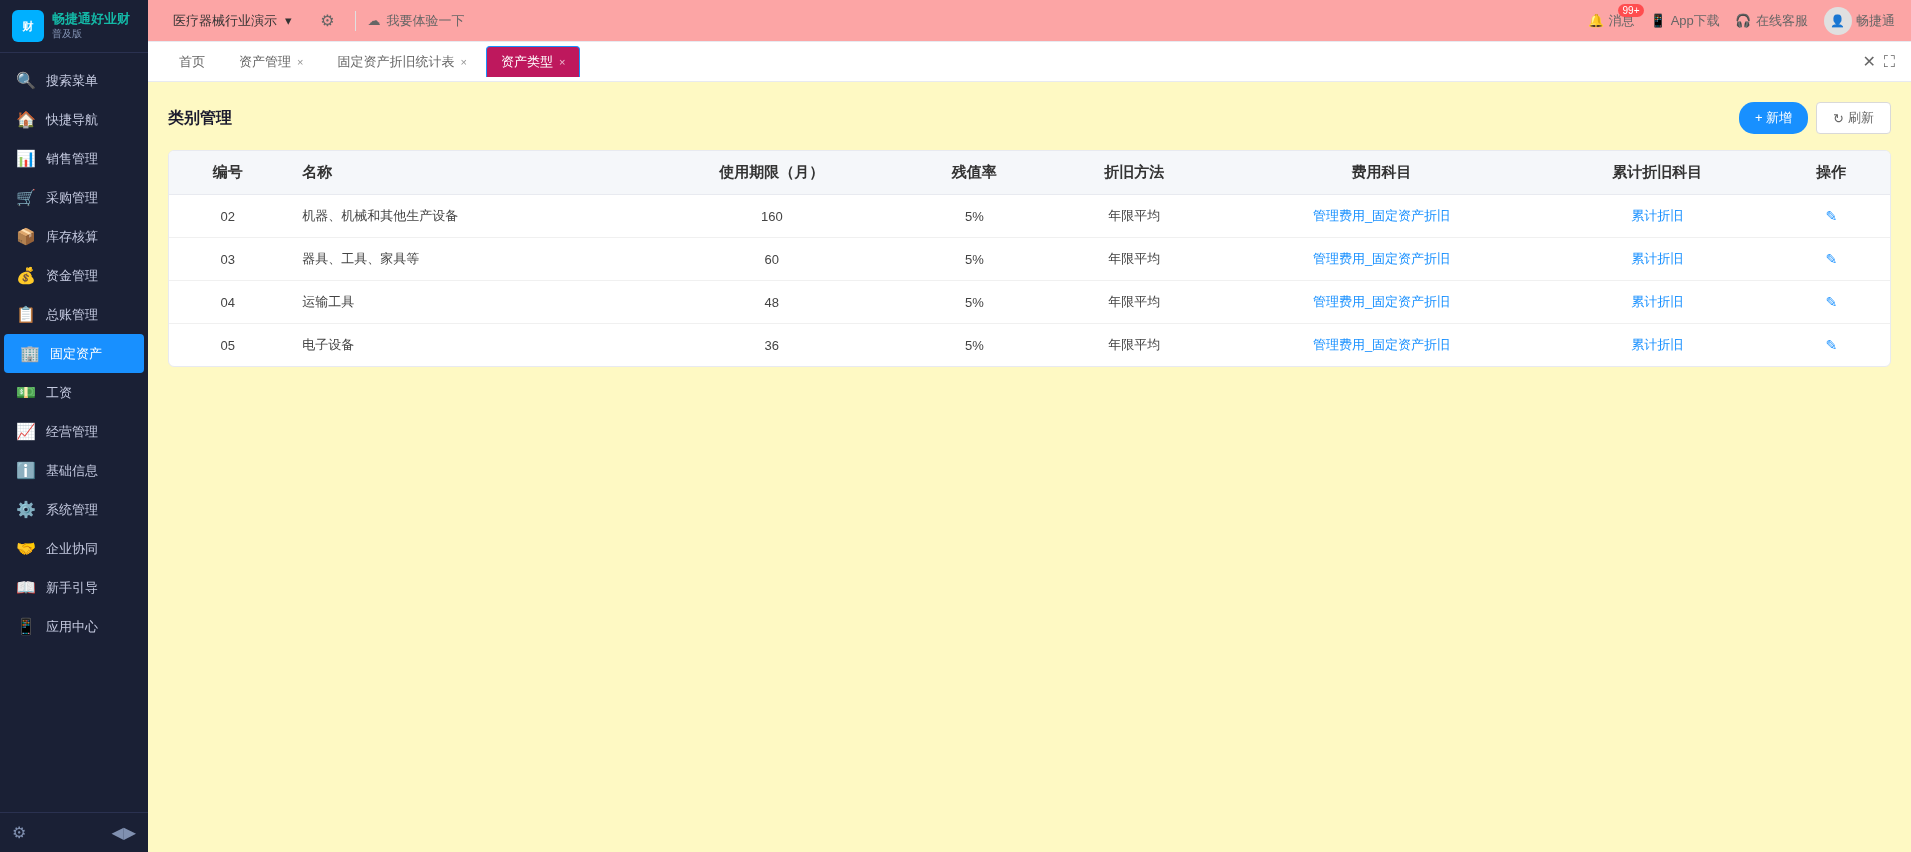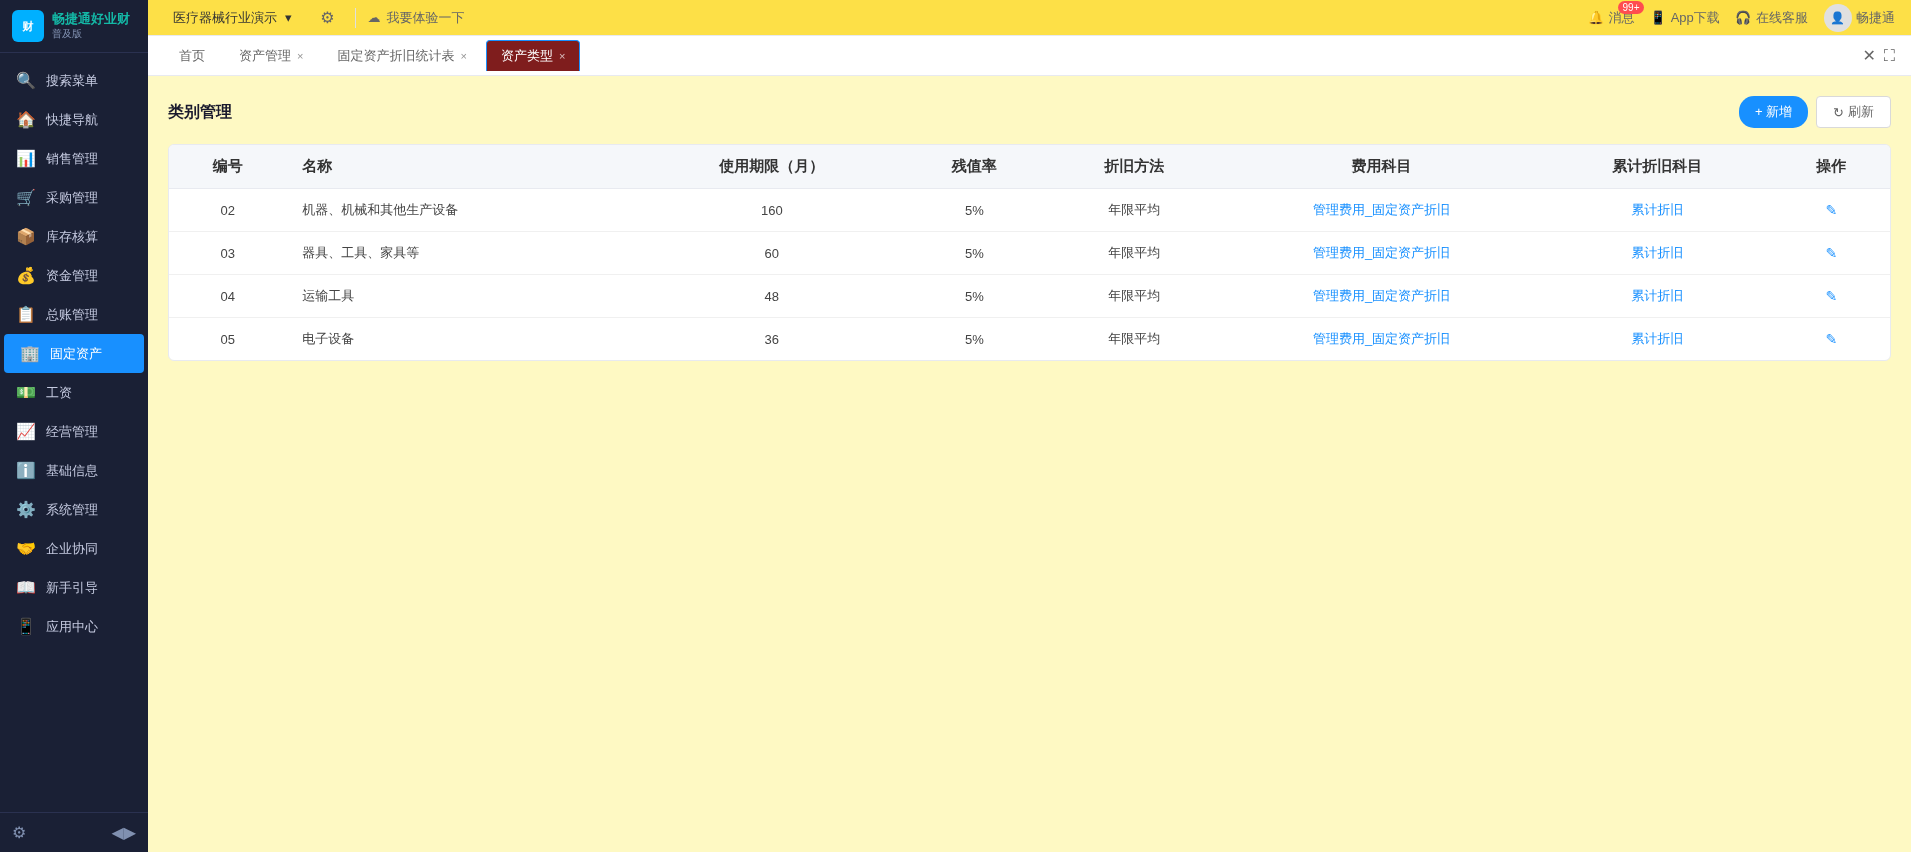--- a/index.html
+++ b/index.html
@@ -49,22 +49,22 @@
       display: flex; align-items: center; justify-content: space-between;
       color: #8090b0;
     }
     .sidebar-bottom-icon { cursor: pointer; font-size: 16px; }
 
     
     .main { flex: 1; display: flex; flex-direction: column; height: 100%; overflow: hidden; }
 
     
     .topbar {
-      background: #fde047;
-      height: 36px;
+      background: #fca5a5;
+      height: 42px;
       display: flex; align-items: center; padding: 0 16px;
       border-bottom: 1px solid #e8eaf0;
       gap: 12px;
       flex-shrink: 0;
     }
     .topbar-workspace {
       display: flex; align-items: center; gap: 8px;
       font-size: 13px; color: #333; cursor: pointer;
       padding: 4px 8px; border-radius: 4px;
       border: 1px solid transparent;
@@ -109,21 +109,21 @@
       gap: 4px;
     }
     .tab {
       display: flex; align-items: center; gap: 6px;
       padding: 6px 14px; cursor: pointer; font-size: 13px;
       color: #666; border-radius: 4px 4px 0 0;
       border: 1px solid transparent; border-bottom: none;
       white-space: nowrap;
     }
     .tab.active {
-      background: #7f1d1d; color: #fff;
+      background: #be185d; color: #fff;
       border-color: #1890ff;
     }
     .tab-close {
       font-size: 11px; cursor: pointer; opacity: 0.7;
     }
 
     
     .content {
       flex: 1; overflow: auto; padding: 20px;
       background: #fef9c3;

